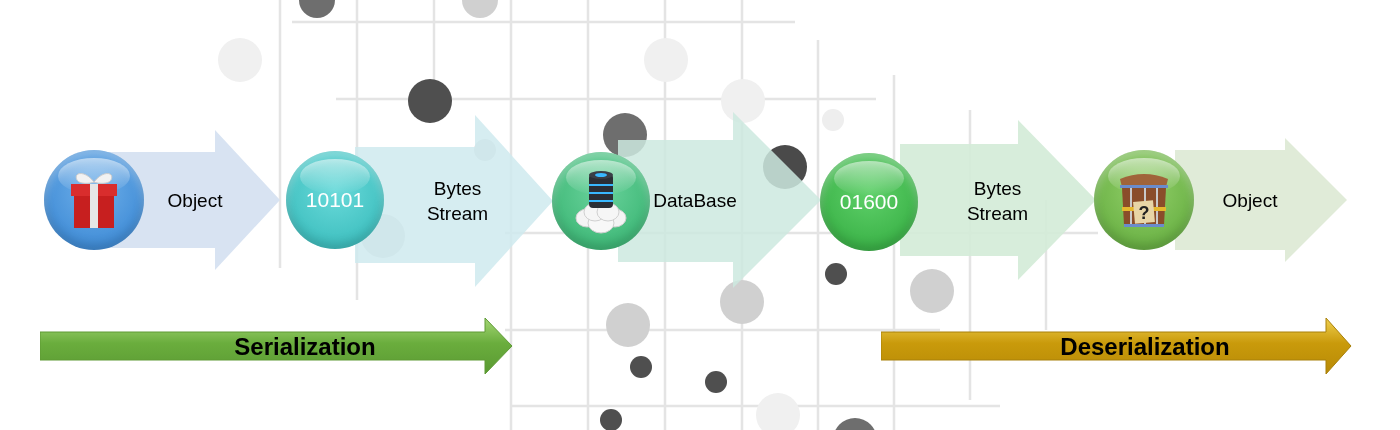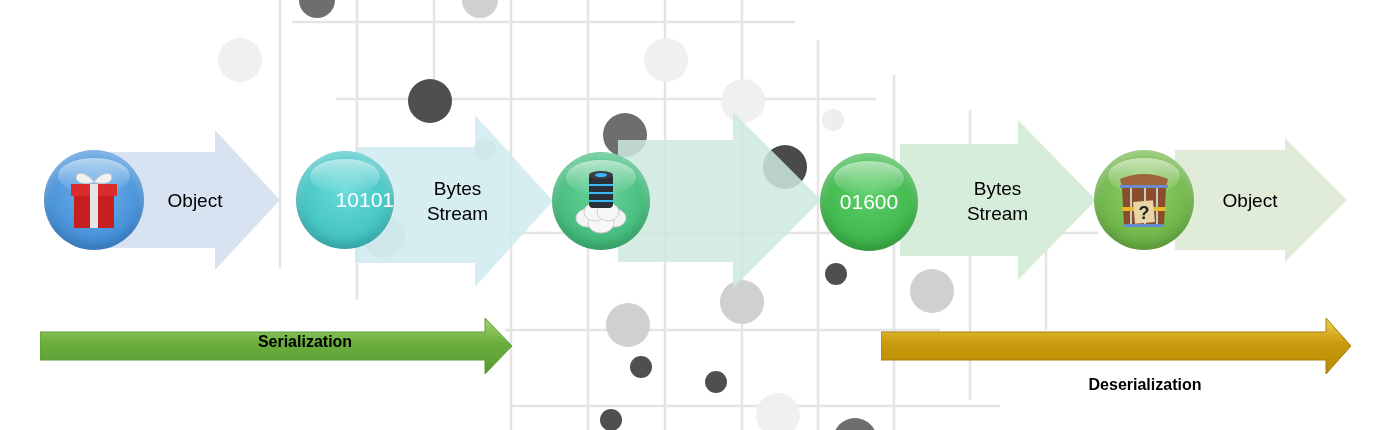--- a/index.html
+++ b/index.html
@@ -7,21 +7,21 @@
   .bg{position:absolute;left:0;top:0;}
   .step-arrow{position:absolute;}
   .node{position:absolute;border-radius:50%;display:flex;align-items:center;justify-content:center;color:#fff;font-size:21px;
         box-shadow:inset 0 -6px 10px rgba(0,0,0,0.15), inset 0 6px 10px rgba(255,255,255,0.35);}
   .node::after{content:"";position:absolute;left:14%;top:8%;width:72%;height:36%;border-radius:50%;
         background:linear-gradient(to bottom,rgba(255,255,255,0.55),rgba(255,255,255,0));}
   .node svg{position:relative;z-index:1;}
   .node span{position:relative;z-index:1;}
   .label{position:absolute;text-align:center;color:#000;font-size:19px;line-height:25px;}
   .phase{position:absolute;}
-  .phase-label{position:absolute;font-weight:bold;font-size:16px;color:#000;text-align:center;}
+  .phase-label{position:absolute;font-weight:bold;font-size:24px;color:#000;text-align:center;}
 </style>
 </head>
 <body>
 
 <div id="canvas">
 
   <svg class="bg" width="1400" height="430">
     <g stroke="#e4e4e4" stroke-width="2.5" fill="none">
       <line x1="292" y1="22" x2="795" y2="22"></line>
       <line x1="336" y1="99" x2="876" y2="99"></line>
@@ -82,21 +82,21 @@
 
   <div class="node" style="left:44px;top:150px;width:100px;height:100px;background:radial-gradient(circle at 50% 40%,#6fb0ea,#2f7fcf);">
     <svg width="58" height="64" viewBox="0 0 58 64">
       <path d="M29 14 C20 2 8 4 12 12 C14 16 24 16 29 14 Z" fill="#f2f2f2" stroke="#ccc"></path>
       <path d="M29 14 C38 2 50 4 46 12 C44 16 34 16 29 14 Z" fill="#f2f2f2" stroke="#ccc"></path>
       <rect x="6" y="16" width="46" height="12" fill="#d92d2d"></rect>
       <rect x="9" y="28" width="40" height="32" fill="#c71f1f"></rect>
       <rect x="25" y="16" width="8" height="44" fill="#e6e6e6"></rect>
     </svg>
   </div>
-  <div class="node" style="left:296px;top:151px;width:98px;height:98px;background:radial-gradient(circle at 50% 40%,#6adada,#2fb6b6);justify-content:flex-end;">
+  <div class="node" style="left:286px;top:151px;width:98px;height:98px;background:radial-gradient(circle at 50% 40%,#6adada,#2fb6b6);">
     <span>10101</span>
   </div>
   <div class="node" style="left:552px;top:152px;width:98px;height:98px;background:radial-gradient(circle at 50% 40%,#6ad39c,#2fae6a);">
     <svg width="60" height="66" viewBox="0 0 60 66">
       <ellipse cx="16" cy="50" rx="11" ry="9" fill="#f4f4f4" stroke="#cfcfcf"></ellipse>
       <ellipse cx="44" cy="50" rx="11" ry="9" fill="#f4f4f4" stroke="#cfcfcf"></ellipse>
       <ellipse cx="30" cy="55" rx="13" ry="10" fill="#f8f8f8" stroke="#cfcfcf"></ellipse>
       <ellipse cx="24" cy="44" rx="11" ry="9" fill="#f6f6f6" stroke="#d0d0d0"></ellipse>
       <ellipse cx="37" cy="44" rx="11" ry="9" fill="#f6f6f6" stroke="#d0d0d0"></ellipse>
       <rect x="18" y="6" width="24" height="34" rx="4" fill="#2b2f36"></rect>
@@ -123,20 +123,21 @@
       <text x="30" y="50" font-size="18" font-weight="bold" text-anchor="middle" fill="#222" font-family="Liberation Sans, sans-serif">?</text>
       <rect x="10" y="55" width="40" height="3" fill="#6a8ccc"></rect>
     </svg>
   </div>
 
   <div class="label" style="left:150px;top:188px;width:90px;">Object</div>
   <div class="label" style="left:410px;top:176px;width:95px;">
     <div>Bytes</div>
     <div>Stream</div>
   </div>
+  <div class="label" style="left:640px;top:188px;width:110px;">DataBase</div>
   <div class="label" style="left:950px;top:176px;width:95px;">
     <div>Bytes</div>
     <div>Stream</div>
   </div>
   <div class="label" style="left:1205px;top:188px;width:90px;">Object</div>
 
   <svg class="phase" style="left:40px;top:318px" width="475" height="58">
     <defs>
       <linearGradient id="gGreen" x1="0" y1="0" x2="0" y2="1">
         <stop offset="0" stop-color="#a4d675"></stop>
@@ -151,15 +152,15 @@
   <svg class="phase" style="left:881px;top:318px" width="475" height="58">
     <defs>
       <linearGradient id="gGold" x1="0" y1="0" x2="0" y2="1">
         <stop offset="0" stop-color="#f0d050"></stop>
         <stop offset="0.45" stop-color="#c99a0b"></stop>
         <stop offset="1" stop-color="#b88a06"></stop>
       </linearGradient>
     </defs>
     <polygon points="0,14 445,14 445,0 470,28 445,56 445,42 0,42" fill="url(#gGold)" stroke="#a8800a" stroke-width="1"></polygon>
   </svg>
-  <div class="phase-label" style="left:1030px;top:333px;width:230px;margin-top:43px;">Deserialization</div>
+  <div class="phase-label" style="left:1030px;top:333px;width:230px;">Deserialization</div>
 
 </div>
 
 </body></html>

